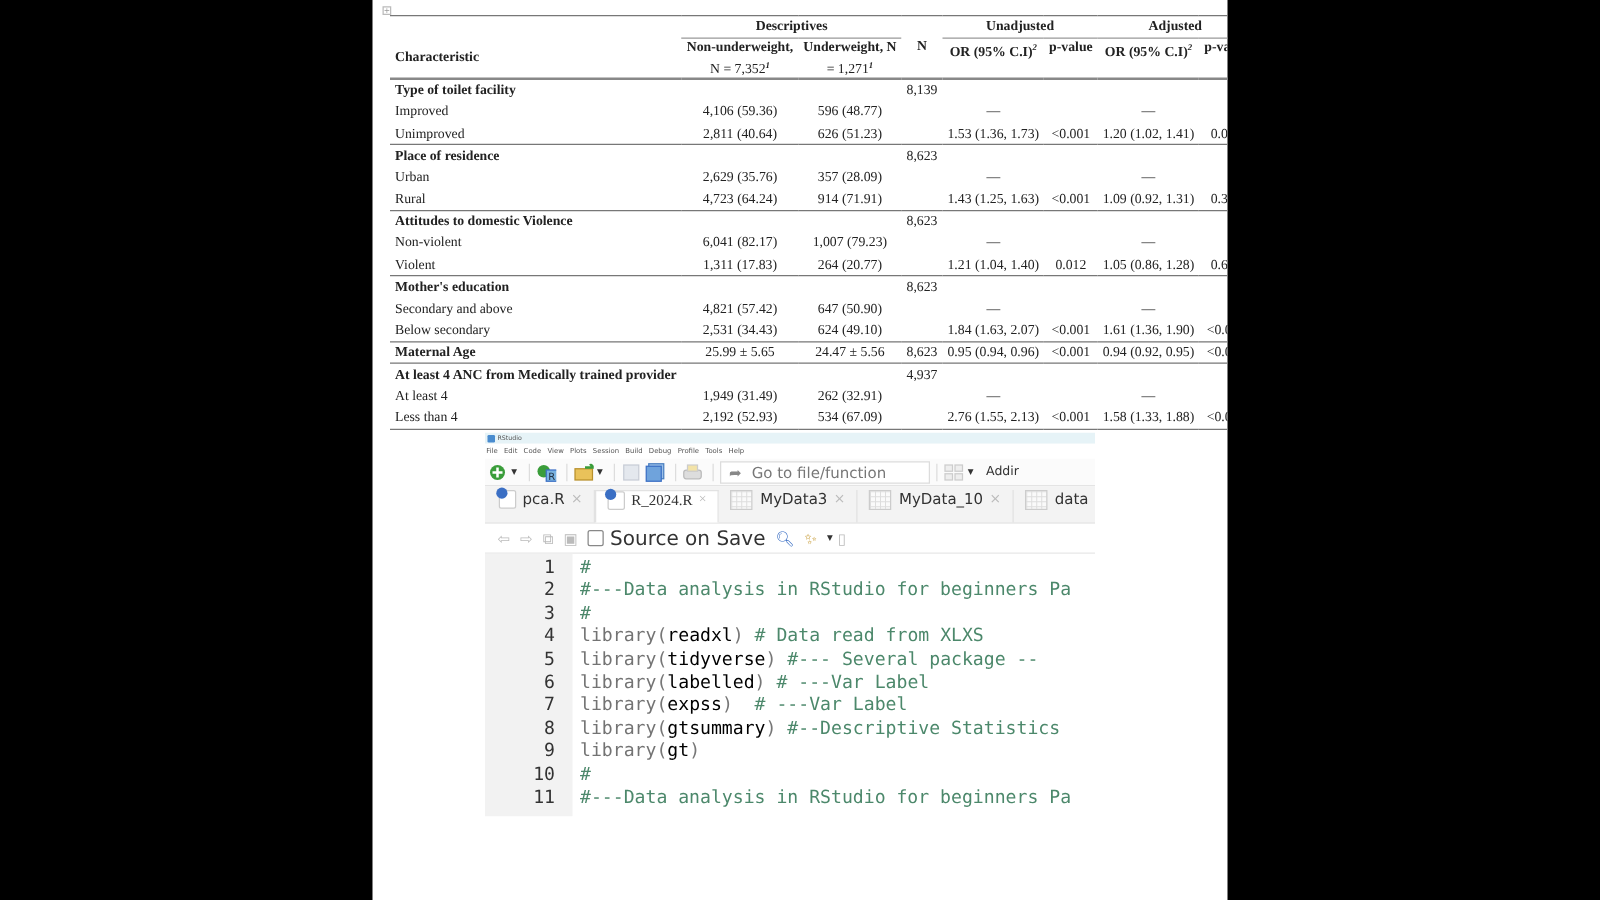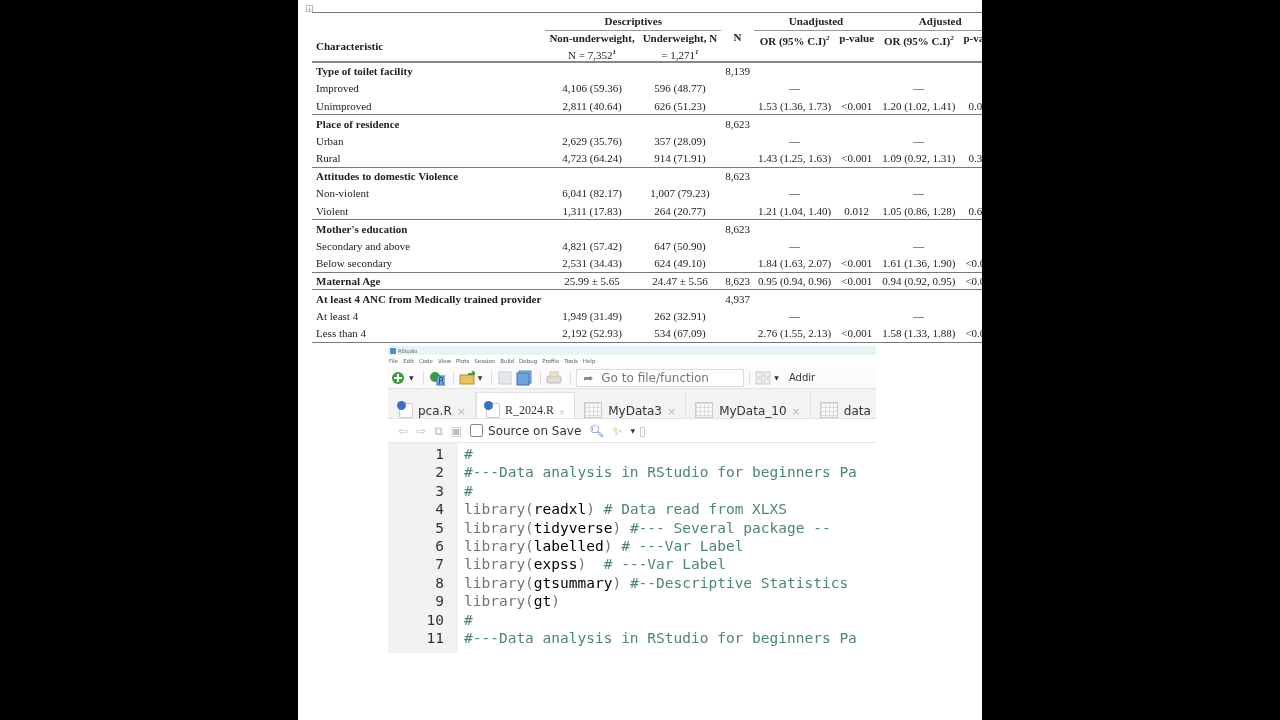--- a/index.html
+++ b/index.html
@@ -52,42 +52,42 @@
   .tb-sep { width: 1px; height: 14px; background: #ddd; margin: 0 5px; }
   .tb-drop { font-size: 6px; color: #333; margin-right: 4px; }
   .goto {
     width: 168px; height: 18px; border: 1px solid #dcdcdc; background: #fff;
     display: flex; align-items: center; padding-left: 6px; font-size: 12px; color: #777;
   }
   .goto .arrow { color: #888; margin-right: 8px; font-size: 12px; }
   .addins { font-size: 10px; color: #333; margin-left: 6px; }
   .tabbar { height: 30px; display: flex; align-items: flex-end; padding-left: 2px; background: #f3f3f3; border-bottom: 1px solid #e2e2e2; }
   .tab {
-    height: 26px; display: flex; align-items: flex-end; padding: 0 9px 0 9px;
+    height: 26px; display: flex; align-items: flex-start; padding: 0 9px 0 9px;
     font-size: 12px; color: #333; border-right: 1px solid #e2e2e2;
   }
   .tab.active { background: #fff; border: 1px solid #e2e2e2; border-bottom: none; font-family: Liberation Serif, serif; }
   .tab .x { color: #bbb; font-size: 11px; margin-left: 5px; }
   .r-file-icon {
     width: 14px; height: 15px; background: #fff; border: 1px solid #ccc; border-radius: 2px;
     position: relative; margin-right: 5px;
   }
   .r-file-icon::after {
     content: ""; position: absolute; left: -3px; top: -3px; width: 9px; height: 9px;
     border-radius: 50%; background: #3b6fc4;
   }
   .grid-icon {
     width: 18px; height: 16px; border: 1px solid #ccc; margin-right: 6px;
     background-image: linear-gradient(#ddd 1px, transparent 1px), linear-gradient(90deg, #ddd 1px, transparent 1px);
     background-size: 4px 4px; background-color: #fafafa;
   }
   .editor-tb { height: 24px; display: flex; align-items: center; padding-left: 10px; background: #fff; border-bottom: 1px solid #e8e8e8; }
   .editor-tb .ico { font-size: 12px; color: #bbb; margin-right: 8px; }
   .chk { width: 13px; height: 13px; border: 1px solid #888; border-radius: 2px; margin-right: 5px; background: #fff; }
-  .src-save { font-size: 12px; color: #333; margin-right: 8px; }
+  .src-save { font-size: 16px; color: #333; margin-right: 8px; }
   .code { display: flex; font-family: "DejaVu Sans Mono", monospace; font-size: 14.5px; line-height: 18.4px; }
   .gutter { width: 70px; background: #f2f2f2; text-align: right; padding-right: 14px; color: #333; padding-top: 2px; height: 210px; }
   .lines { padding-left: 6px; padding-top: 2px; white-space: pre; color: #000; }
   .cm { color: #4c886b; }
   .kw { color: #737373; }
   .paren { color: #777; }
   .fade { opacity: 0.5; margin-top: 33px; }
 </style>
 </head>
 <body>

